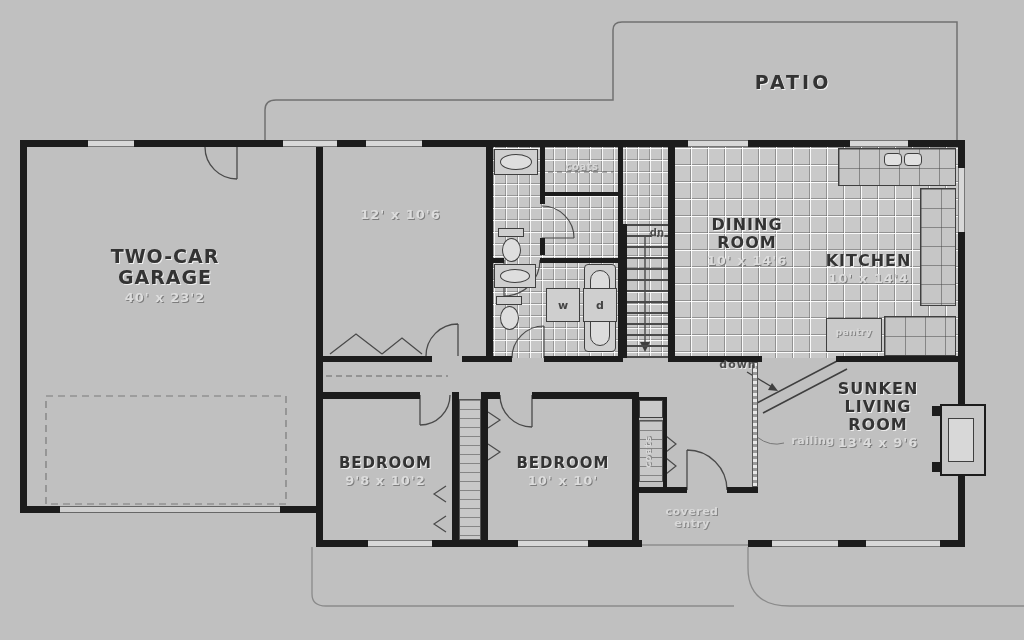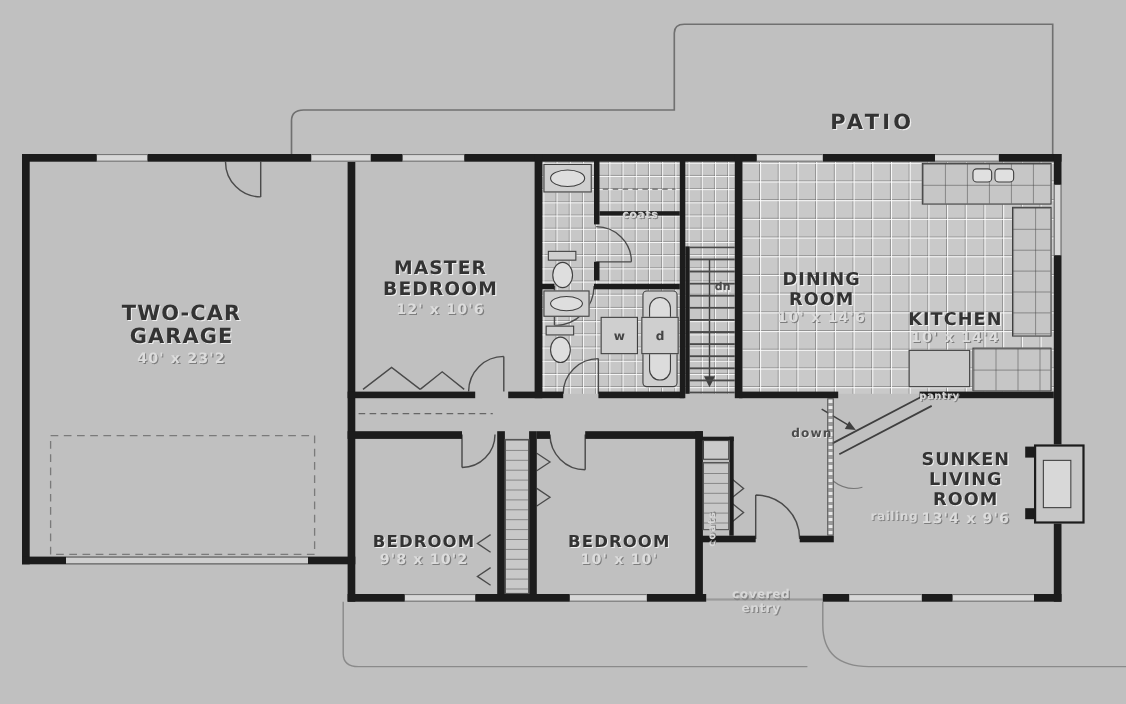--- a/index.html
+++ b/index.html
@@ -27,21 +27,21 @@
   .fx{position:absolute;background:#cfcfcf;border:1px solid #3f3f3f;box-sizing:border-box;z-index:4;}
   .oval{border-radius:50%;}
   .rnd{border-radius:4px;}
   .grid{background-image:linear-gradient(90deg,rgba(70,70,70,.5) 1px,transparent 1px),
         linear-gradient(rgba(70,70,70,.5) 1px,transparent 1px);background-size:20px 19px;}
   .ladder{background-color:#c8c8c8;background-image:linear-gradient(rgba(80,80,80,.55) 1px,transparent 1px);
           background-size:100% 9px;border:1px solid #555;box-sizing:border-box;}
   .stairs{position:absolute;z-index:3;background-image:linear-gradient(#4a4a4a 2px,transparent 2px);
           background-size:100% 11px;border-left:4px solid #1c1c1c;box-sizing:border-box;}
   .label{position:absolute;text-align:center;font-weight:bold;color:#333;z-index:5;
-         text-shadow:1px 1px 0 rgba(255,255,255,.75);line-height:1.12;letter-spacing:1px;margin-top:29px;}
+         text-shadow:1px 1px 0 rgba(255,255,255,.75);line-height:1.12;letter-spacing:1px;}
   .dims{font-size:13px;color:#dcdcdc;text-shadow:1px 1px 0 #7d7d7d;letter-spacing:1px;margin-top:2px;font-weight:bold;}
   .faint{color:#d8d8d8;text-shadow:1px 1px 0 #858585;}
   .note{color:#4c4c4c;text-shadow:1px 1px 0 rgba(255,255,255,.6);}
   .vtext{writing-mode:vertical-rl;transform:rotate(180deg);}
   .boxlbl{display:flex;align-items:center;justify-content:center;font-weight:bold;color:#444;
           font-size:11px;z-index:5;}
 </style>
 </head>
 <body>
 
@@ -166,21 +166,20 @@
   <div class="label" style="left:738px;top:72px;width:110px;font-size:19px;letter-spacing:3px">
     <span>PATIO</span>
   </div>
 
   <div class="label" style="left:85px;top:246px;width:160px;font-size:19px">
     <div>TWO-CAR GARAGE</div>
     <div class="dims">40' x 23'2</div>
   </div>
 
   <div class="label" style="left:328px;top:206px;width:145px;font-size:17px">
-    <div>MASTER BEDROOM</div>
     <div class="dims">12' x 10'6</div>
   </div>
 
   <div class="label" style="left:693px;top:216px;width:108px;font-size:16px">
     <div>DINING ROOM</div>
     <div class="dims">10' x 14'6</div>
   </div>
 
   <div class="label" style="left:811px;top:252px;width:115px;font-size:16px">
     <div>KITCHEN</div>

